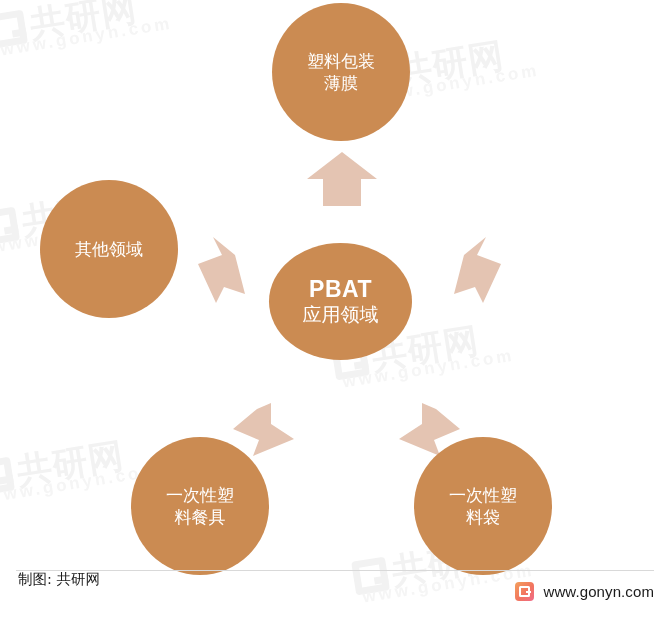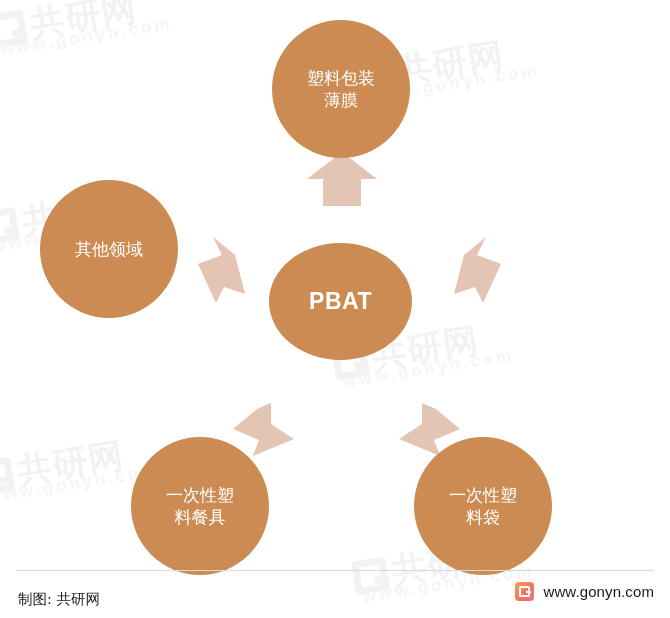--- a/index.html
+++ b/index.html
@@ -114,21 +114,21 @@
     letter-spacing: 0.5px;
     line-height: 1.2;
     margin-bottom: 0;
     font-family: "Liberation Sans", sans-serif;
   }
   .node-center .sub {
     font-size: 19px;
     line-height: 1.25;
   }
 
-  #node-top    { left: 272px; top: 20px; }
+  #node-top    { left: 272px; top: 3px; }
   #node-right  { left: 502px; top: 183px; }
   #node-left   { left: 40px;  top: 180px; align-items: center; }
   #node-bl     { left: 131px; top: 437px; }
   #node-br     { left: 414px; top: 437px; }
   #node-center { left: 269px; top: 243px; }
 
   .arrow {
     position: absolute;
   }
 
@@ -145,21 +145,21 @@
     position: absolute;
     left: 16px;
     right: 16px;
     top: 0;
     height: 1px;
     background: #d9d9d9;
   }
   .footer-left {
     position: absolute;
     left: 18px;
-    top: 20px;
+    top: 0;
     font-size: 14.5px;
     color: #1a1a1a;
     font-family: "DejaVu Sans", sans-serif;
   }
   .footer-right {
     position: absolute;
     right: 16px;
     top: 12px;
     display: flex;
     align-items: center;
@@ -292,20 +292,21 @@
       <span class="line">一次性塑</span>
       <span class="line">料餐具</span>
     </div>
 
     <div class="node node-satellite" id="node-left">
       <span class="line">其他领域</span>
     </div>
 
     <div class="node node-center" id="node-center">
       <span class="title">PBAT</span>
+      <span class="sub">应用领域</span>
     </div>
 
   </div>
 
   <div class="footer">
     <div class="footer-rule"></div>
     <div class="footer-left">制图: 共研网</div>
     <div class="footer-right">
       <span class="brand-logo">
         <span class="g-mark"></span>

